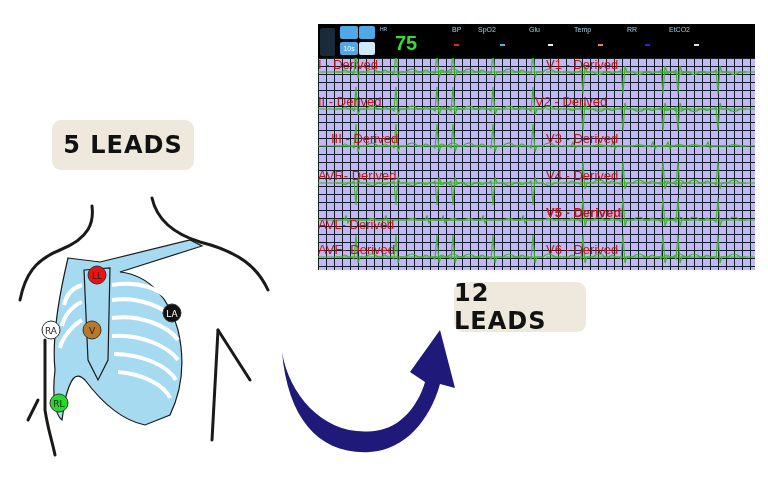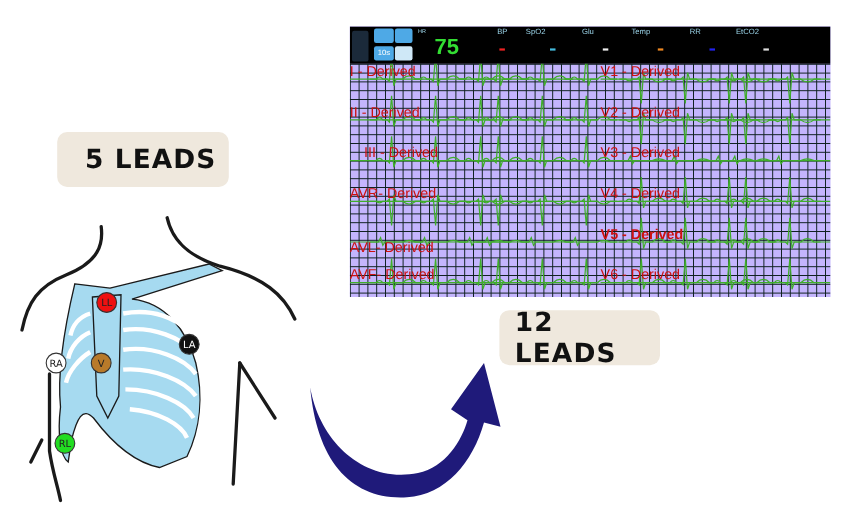--- a/index.html
+++ b/index.html
@@ -1,17 +1,17 @@
 <!DOCTYPE html>
 <html><head>
 <meta charset="utf-8">
 <style>
   html,body{margin:0;padding:0;}
   body{width:768px;height:477px;background:#ffffff;position:relative;overflow:hidden;font-family:"Liberation Sans",sans-serif;}
-  .badge{position:absolute;background:#efe8dd;border-radius:9px;font-family:"DejaVu Sans",sans-serif;font-weight:bold;color:#111;letter-spacing:1px;display:flex;align-items:center;justify-content:center;padding-left:14px;}
+  .badge{position:absolute;background:#efe8dd;border-radius:9px;font-family:"DejaVu Sans",sans-serif;font-weight:bold;color:#111;letter-spacing:1px;display:flex;align-items:center;justify-content:center;}
   #badge5{left:52px;top:120px;width:142px;height:50px;font-size:24px;}
   #badge12{left:454px;top:282px;width:132px;height:50px;font-size:24px;}
   #torso{position:absolute;left:0;top:180px;width:300px;height:297px;}
   #arrow{position:absolute;left:270px;top:310px;width:200px;height:150px;}
   #monitor{position:absolute;left:318px;top:24px;width:437px;height:246px;background:#c4b5fd;overflow:hidden;}
   #mon-header{position:absolute;left:0;top:0;width:437px;height:34px;background:#000;}
   .hdr-btn{position:absolute;background:#4ea9e6;border-radius:2px;}
   .param-label{position:absolute;top:2px;font-size:7px;color:#9ad3e8;}
   .param-dash{position:absolute;top:20px;width:5px;height:2px;}
   #hr-label{position:absolute;left:62px;top:2px;font-size:5px;color:#9ad3e8;}
@@ -208,18 +208,18 @@
     </g>
   </svg>
 
   <div class="lead-label" style="left:0;top:33px;">I - Derived</div>
   <div class="lead-label" style="left:0;top:70px;">II - Derived</div>
   <div class="lead-label" style="left:13px;top:107px;">III - Derived</div>
   <div class="lead-label" style="left:0;top:144px;">AVR- Derived</div>
   <div class="lead-label" style="left:0;top:181px;margin-top:12px;">AVL- Derived</div>
   <div class="lead-label" style="left:0;top:218px;">AVF- Derived</div>
   <div class="lead-label" style="left:228px;top:33px;">V1 - Derived</div>
-  <div class="lead-label" style="left:228px;top:70px;text-align:right;">V2 - Derived</div>
+  <div class="lead-label" style="left:217px;top:70px;text-align:right;">V2 - Derived</div>
   <div class="lead-label" style="left:228px;top:107px;">V3 - Derived</div>
   <div class="lead-label" style="left:228px;top:144px;">V4 - Derived</div>
   <div class="lead-label" style="left:228px;top:181px;font-weight:bold;">V5 - Derived</div>
   <div class="lead-label" style="left:228px;top:218px;">V6 - Derived</div>
 </div>
 
 </body></html>

